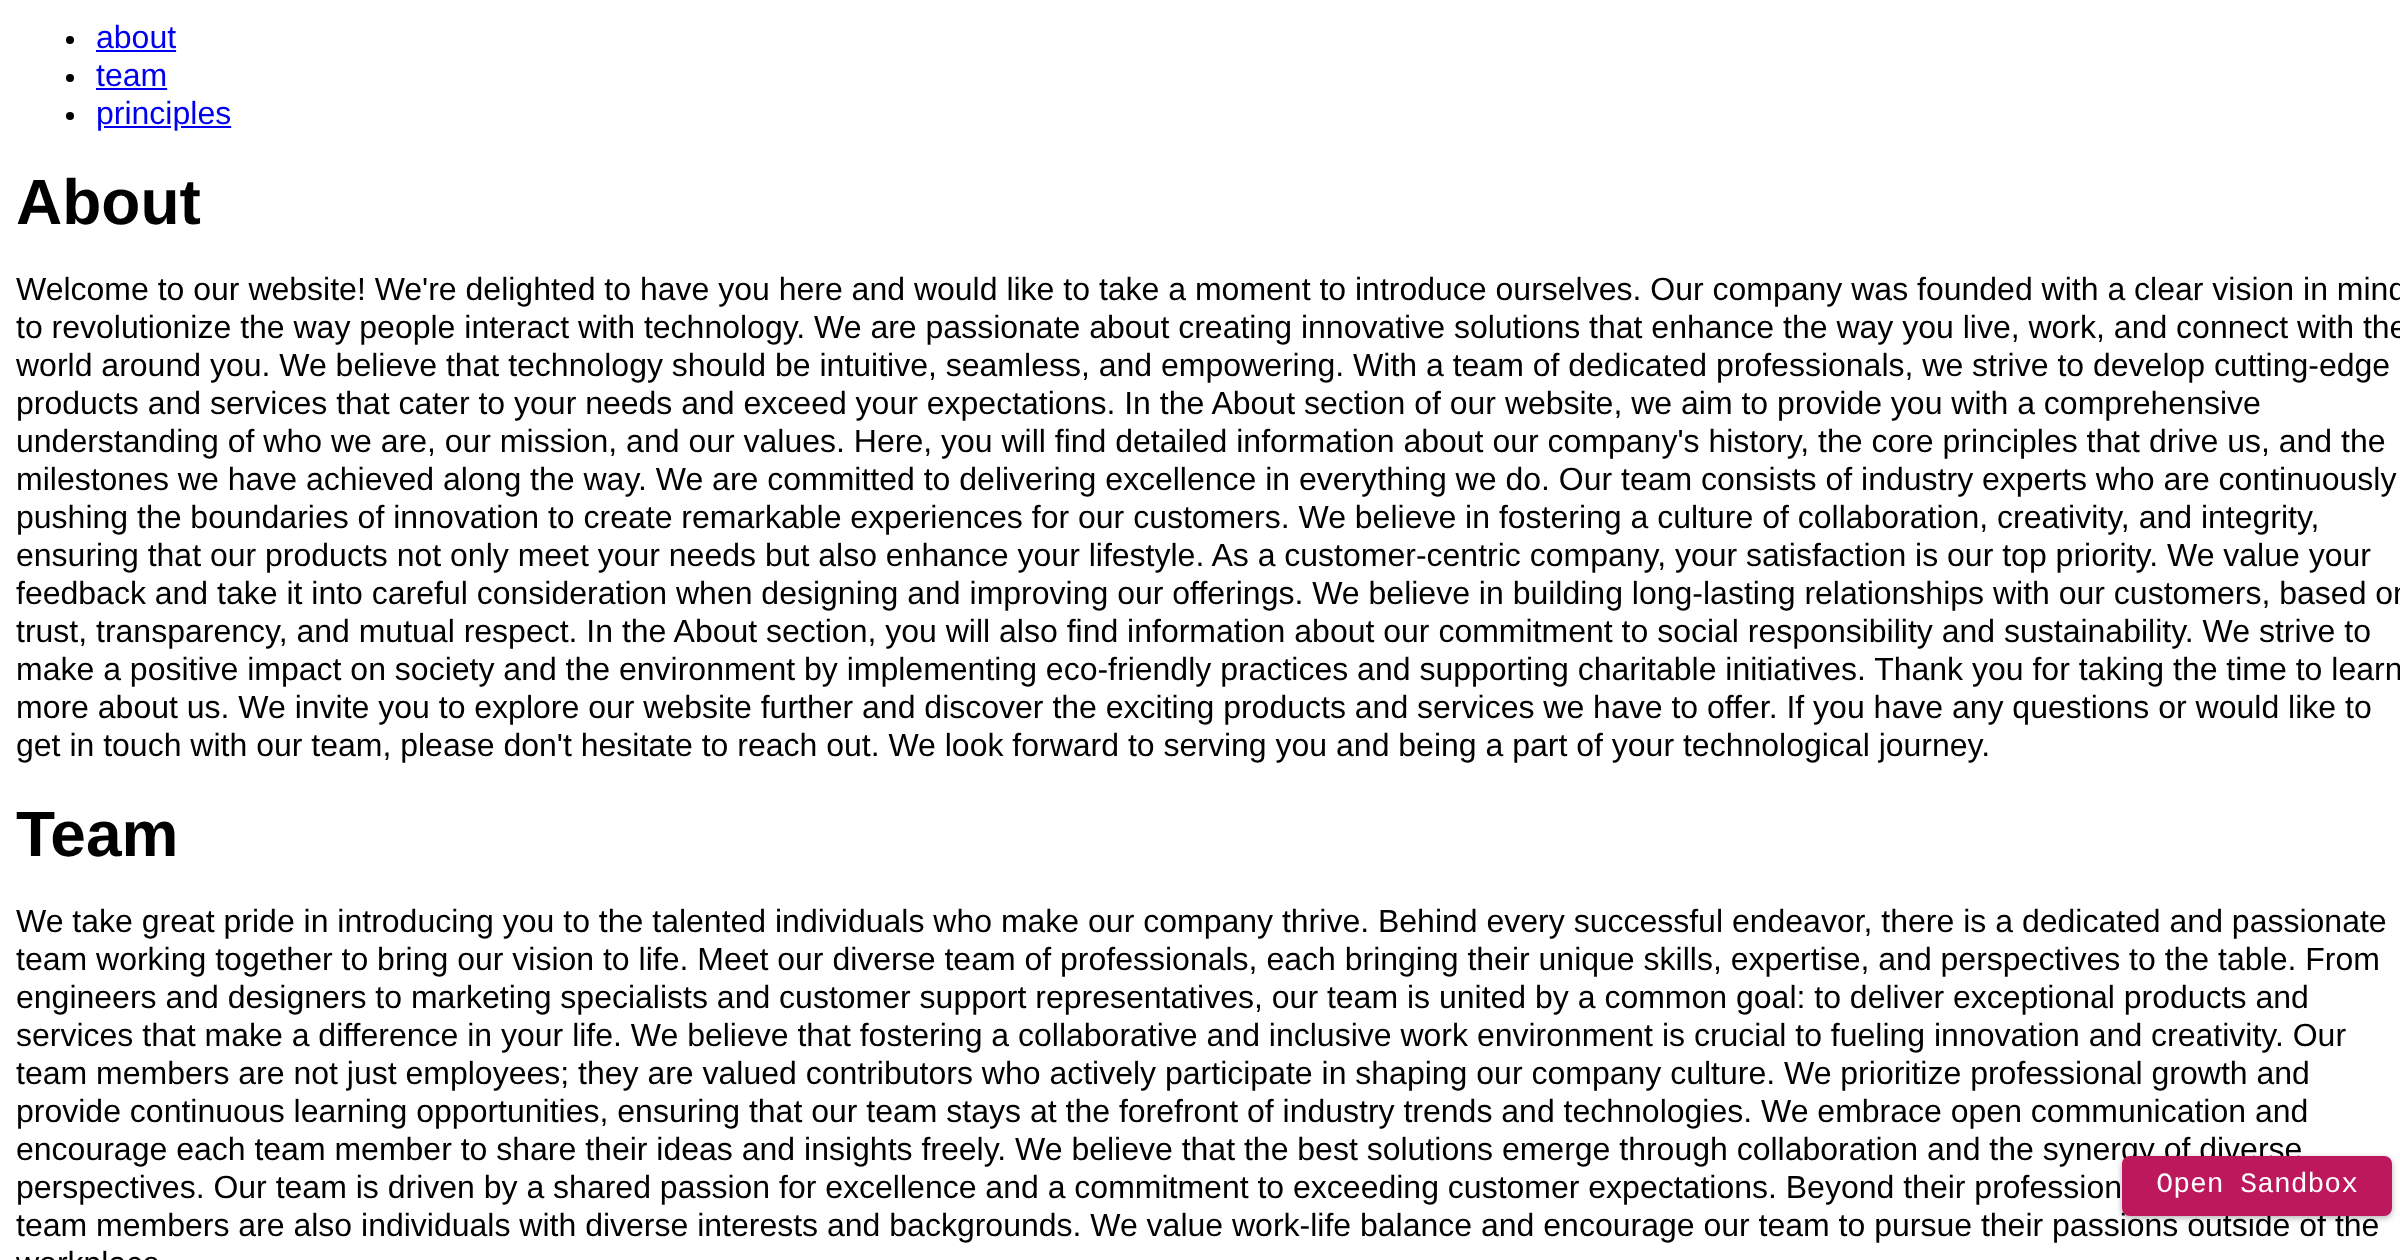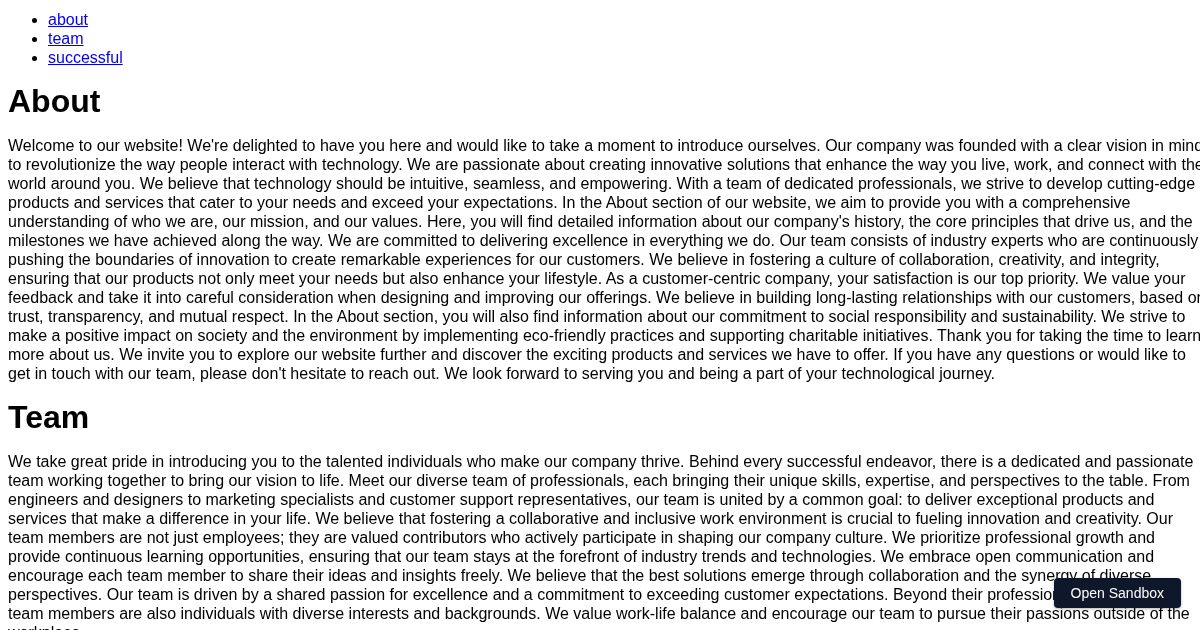--- a/index.html
+++ b/index.html
@@ -32,46 +32,46 @@
     font-weight: 700;
     margin: 16px 0 14px 0;
     letter-spacing: 0;
   }
   p.section-body {
     margin: 16px 0;
     line-height: 19px;
   }
   button.open-sandbox {
     position: fixed;
-    right: 19px;
+    right: 4px;
     bottom: 22px;
-    background: #0f172a;
+    background: #be185d;
     color: #ffffff;
-    font-family: Liberation Sans, sans-serif;
+    font-family: Liberation Mono, monospace;
     font-size: 14px;
     line-height: 16px;
     padding: 7px 17px;
     border: 0;
     border-radius: 4px;
     cursor: pointer;
     box-shadow: 0 1px 3px rgba(0,0,0,0.3);
   }
 </style>
 </head>
 <body>
 
 <ul class="nav-list">
   <li>
     <a href="#" class="nav-link">about</a>
   </li>
   <li>
     <a href="#" class="nav-link">team</a>
   </li>
   <li>
-    <a href="#" class="nav-link">successful</a>
+    <a href="#" class="nav-link">principles</a>
   </li>
 </ul>
 
 <h1 class="section-heading">About</h1>
 <p class="section-body">Welcome to our website! We're delighted to have you here and would like to take a moment to introduce ourselves. Our company was founded with a clear vision in mind: to revolutionize the way people interact with technology. We are passionate about creating innovative solutions that enhance the way you live, work, and connect with the world around you. We believe that technology should be intuitive, seamless, and empowering. With a team of dedicated professionals, we strive to develop cutting-edge products and services that cater to your needs and exceed your expectations. In the About section of our website, we aim to provide you with a comprehensive understanding of who we are, our mission, and our values. Here, you will find detailed information about our company's history, the core principles that drive us, and the milestones we have achieved along the way. We are committed to delivering excellence in everything we do. Our team consists of industry experts who are continuously pushing the boundaries of innovation to create remarkable experiences for our customers. We believe in fostering a culture of collaboration, creativity, and integrity, ensuring that our products not only meet your needs but also enhance your lifestyle. As a customer-centric company, your satisfaction is our top priority. We value your feedback and take it into careful consideration when designing and improving our offerings. We believe in building long-lasting relationships with our customers, based on trust, transparency, and mutual respect. In the About section, you will also find information about our commitment to social responsibility and sustainability. We strive to make a positive impact on society and the environment by implementing eco-friendly practices and supporting charitable initiatives. Thank you for taking the time to learn more about us. We invite you to explore our website further and discover the exciting products and services we have to offer. If you have any questions or would like to get in touch with our team, please don't hesitate to reach out. We look forward to serving you and being a part of your technological journey.</p>
 
 <h1 class="section-heading">Team</h1>
 <p class="section-body">We take great pride in introducing you to the talented individuals who make our company thrive. Behind every successful endeavor, there is a dedicated and passionate team working together to bring our vision to life. Meet our diverse team of professionals, each bringing their unique skills, expertise, and perspectives to the table. From engineers and designers to marketing specialists and customer support representatives, our team is united by a common goal: to deliver exceptional products and services that make a difference in your life. We believe that fostering a collaborative and inclusive work environment is crucial to fueling innovation and creativity. Our team members are not just employees; they are valued contributors who actively participate in shaping our company culture. We prioritize professional growth and provide continuous learning opportunities, ensuring that our team stays at the forefront of industry trends and technologies. We embrace open communication and encourage each team member to share their ideas and insights freely. We believe that the best solutions emerge through collaboration and the synergy of diverse perspectives. Our team is driven by a shared passion for excellence and a commitment to exceeding customer expectations. Beyond their professional expertise, our team members are also individuals with diverse interests and backgrounds. We value work-life balance and encourage our team to pursue their passions outside of the workplace.</p>
 
 <button class="open-sandbox">Open Sandbox</button>

